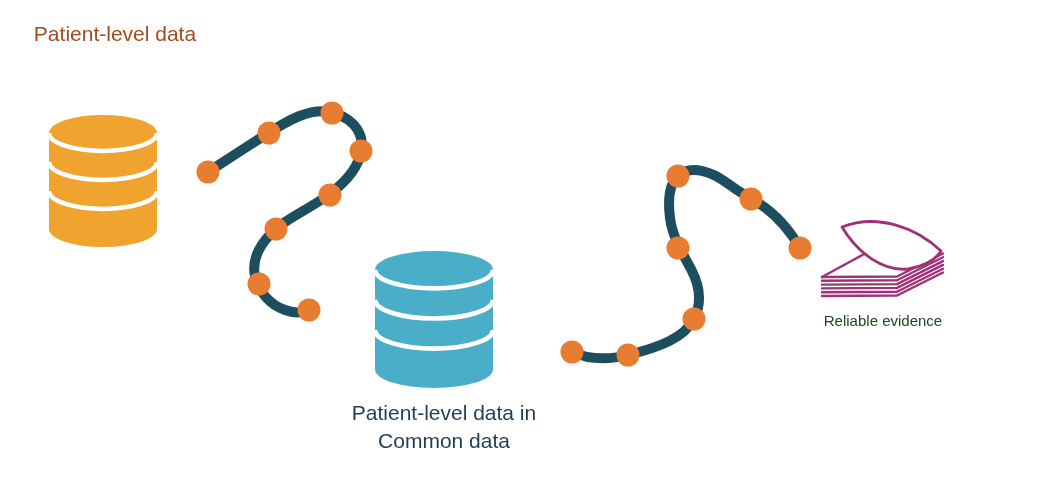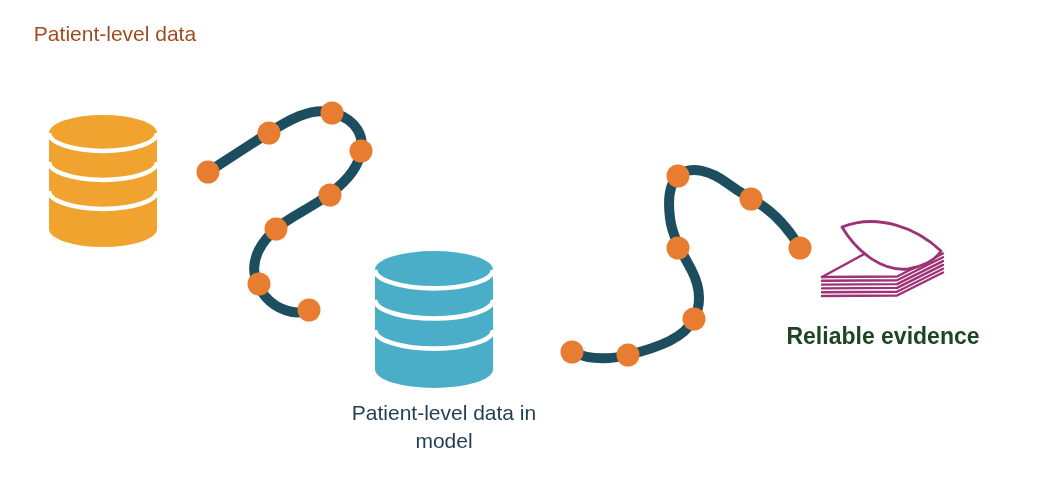--- a/index.html
+++ b/index.html
@@ -18,24 +18,23 @@
     left:10px;top:22px;width:210px;
     font-size:21px;line-height:23px;
     color:var(--source-label,#A34B1F);
   }
   .label-cdm{
     left:328px;top:399px;width:232px;
     font-size:21px;line-height:28px;
     color:var(--cdm-label,#1F3E53);
   }
   .label-evidence{
-    left:783px;top:324px;width:200px;
-    font-size:23px;line-height:25px;
+    left:783px;top:308px;width:200px;
+    font-size:15px;line-height:25px;
     color:var(--evidence-label,#1E4622);
-    font-weight:bold;
   }
   .db-source{fill:var(--db-source,#F0A32F);}
   .db-cdm{fill:var(--db-cdm,#4BAEC9);}
   .cyl-sep{fill:none;stroke:#ffffff;stroke-width:4.5;}
   .squiggle{
     fill:none;
     stroke:var(--path-line,#1D4E5F);
     stroke-width:10;
     stroke-linecap:round;stroke-linejoin:round;
   }
@@ -123,20 +122,20 @@
                C884,271.5 858,254 842,227 Z"></path>
     </g>
   </svg>
 
   <div class="label label-source">
     <div>Patient-level data</div>
   </div>
 
   <div class="label label-cdm">
     <div>Patient-level data in</div>
-    <div>model</div>
+    <div>Common data</div>
   </div>
 
   <div class="label label-evidence">
     <div>Reliable evidence</div>
   </div>
 
 </div>
 
 </body></html>

